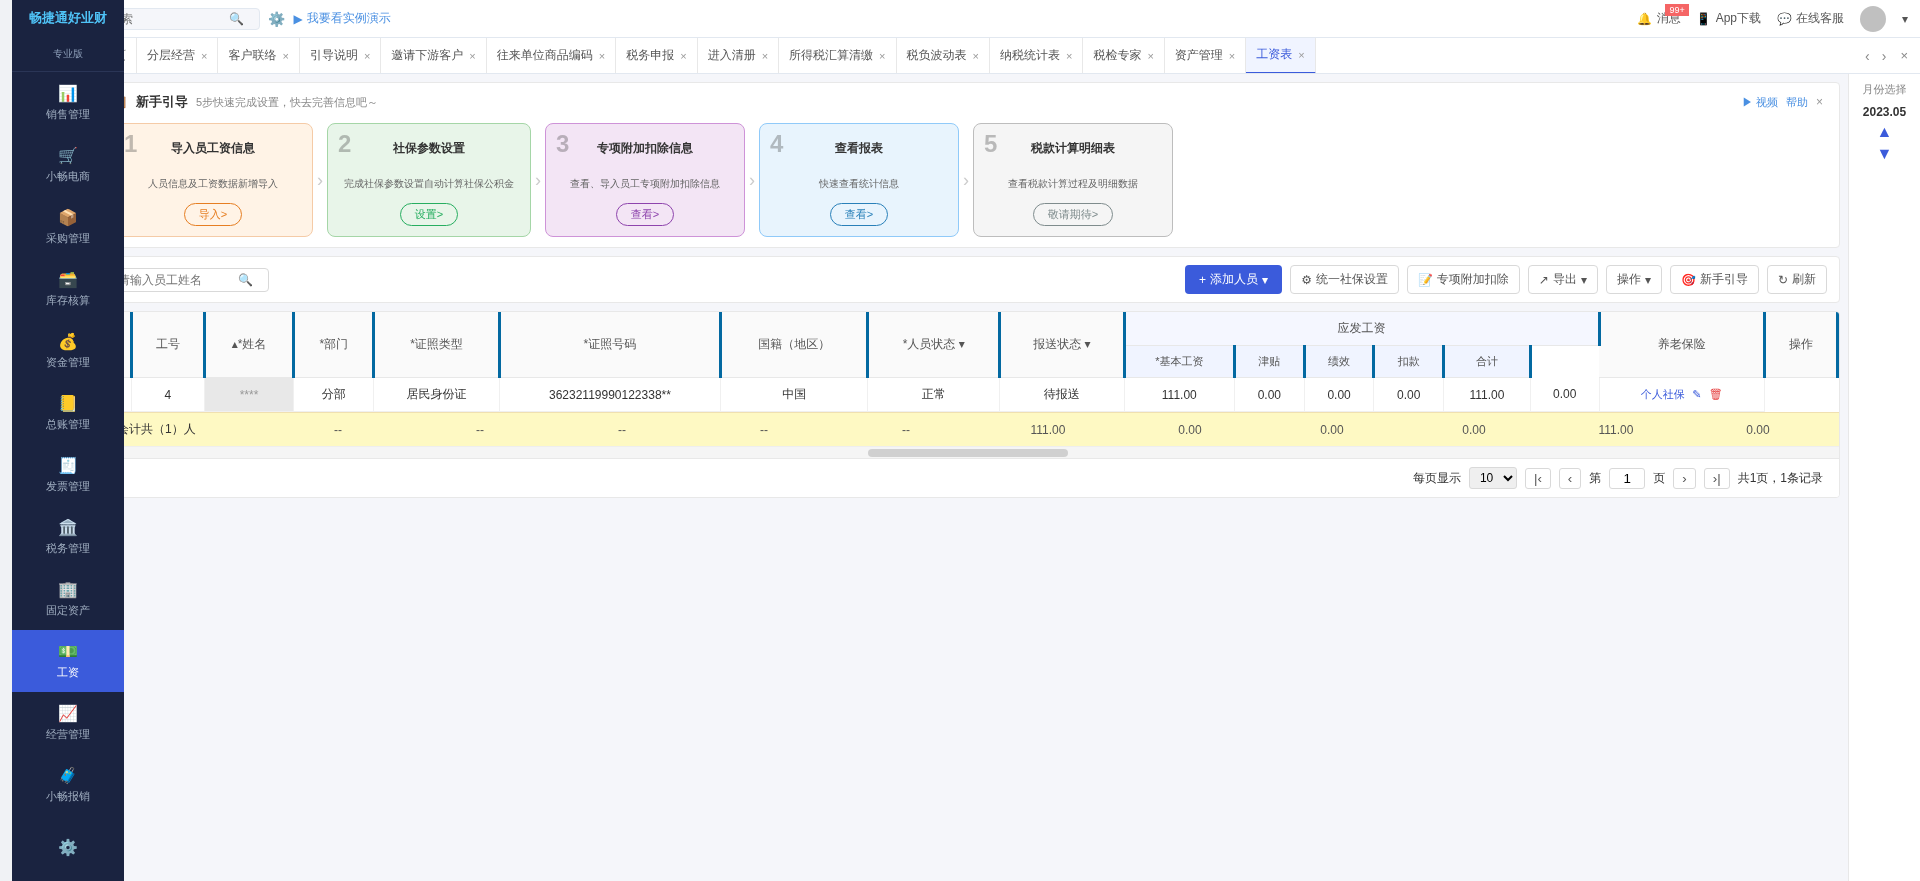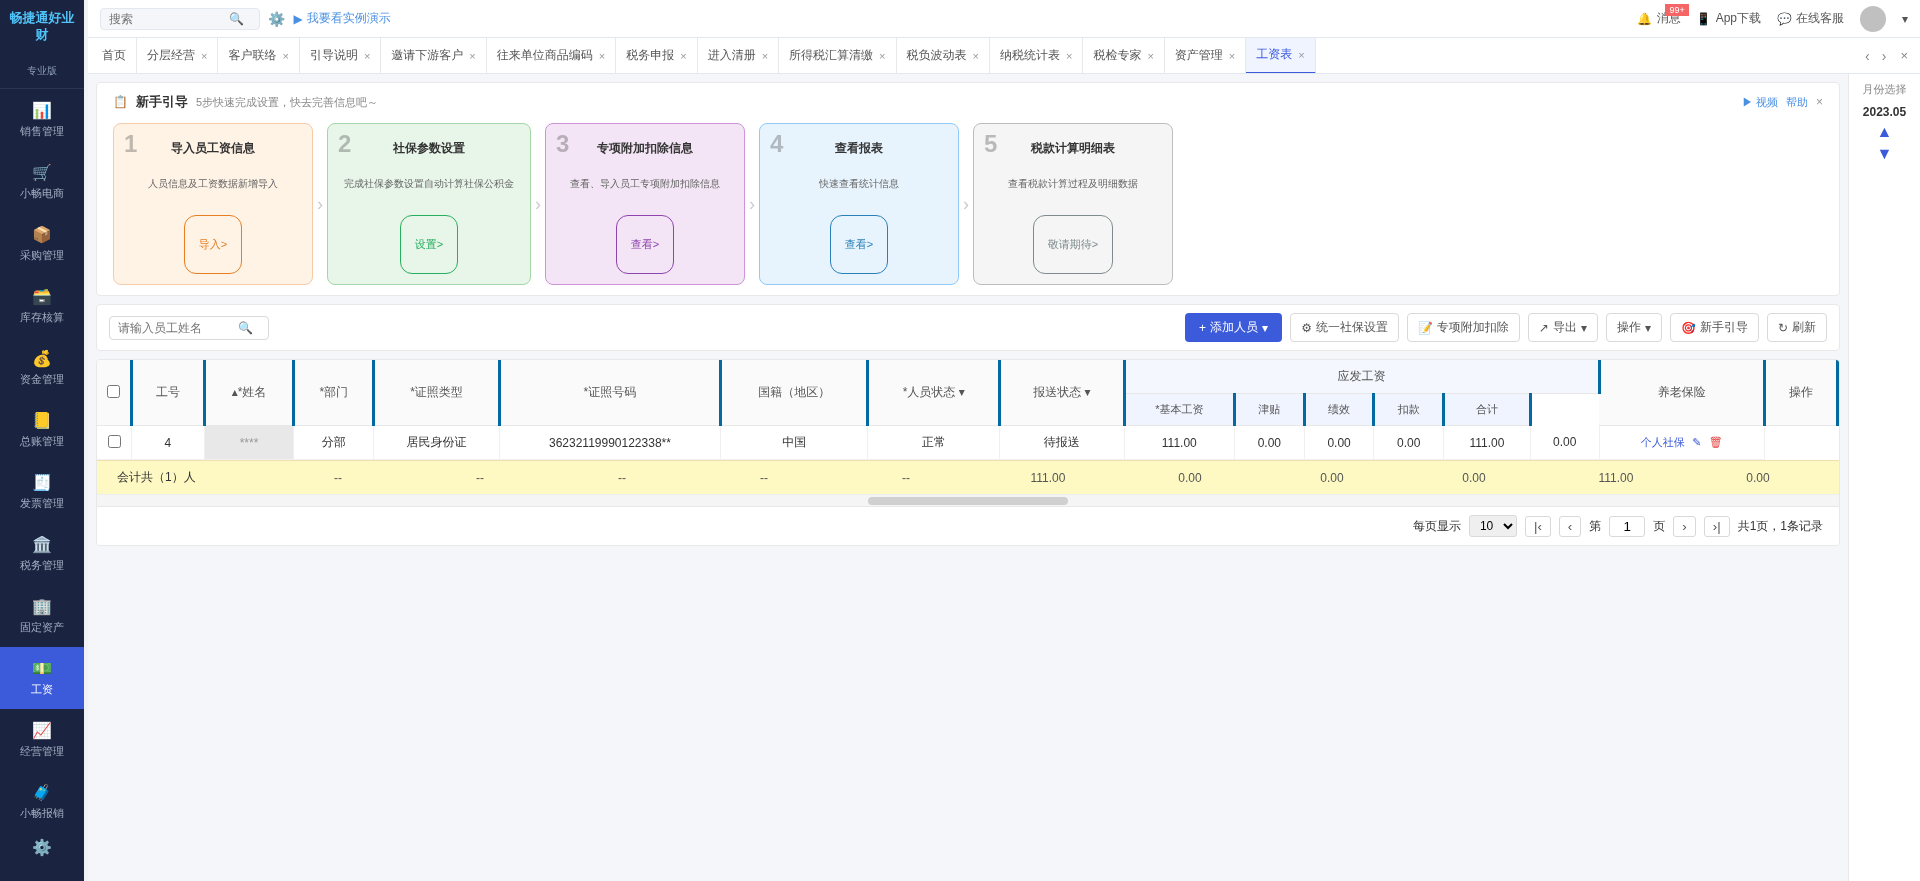--- a/index.html
+++ b/index.html
@@ -1,20 +1,20 @@
 <!DOCTYPE html>
 <html><head>
   <meta charset="utf-8">
   <style>
     * { box-sizing: border-box; margin: 0; padding: 0; }
     body { font-family: "Microsoft YaHei", Arial, sans-serif; font-size: 12px; background: #f0f2f5; color: #333; overflow: hidden; width: 1920px; height: 881px; }
 
     
     .sidebar {
-      position: fixed; left: 0; top: 0; width: 84px; height: 100%; background: #1a2340; display: flex; flex-direction: column; z-index: 100;
+      position: fixed; left: 12px; top: 0; width: 112px; height: 100%; background: #1a2340; display: flex; flex-direction: column; z-index: 100;
     }
     .sidebar-logo {
       padding: 10px 8px; display: flex; flex-direction: column; align-items: center; border-bottom: 1px solid #2a3556;
     }
     .sidebar-logo-text { color: #4fc3f7; font-size: 13px; font-weight: bold; text-align: center; line-height: 1.3; }
     .sidebar-logo-sub { color: #8a9bb5; font-size: 10px; margin-top: 20px; }
     .sidebar-menu { flex: 1; overflow-y: auto; }
     .sidebar-item {
       display: flex; flex-direction: column; align-items: center; padding: 12px 4px; cursor: pointer; color: #a0aec0; font-size: 11px; transition: background 0.2s;
     }
@@ -68,21 +68,21 @@
       display: flex; flex-direction: column; align-items: center; padding: 10px 16px; border-radius: 8px; position: relative; min-width: 200px;
     }
     .guide-step.step1 { background: #fff3e6; border: 1px solid #f5cba7; }
     .guide-step.step2 { background: #e8f5e9; border: 1px solid #a5d6a7; }
     .guide-step.step3 { background: #f3e5f5; border: 1px solid #ce93d8; }
     .guide-step.step4 { background: #e8f4fd; border: 1px solid #90caf9; }
     .guide-step.step5 { background: #f5f5f5; border: 1px solid #bdbdbd; }
     .step-num { font-size: 24px; font-weight: bold; opacity: 0.3; position: absolute; top: 6px; left: 10px; }
     .step-title { font-size: 12px; font-weight: bold; margin-bottom: 20px; margin-top: 6px; }
     .step-desc { font-size: 10px; color: #666; text-align: center; line-height: 1.4; }
-    .step-btn { margin-top: 24px; padding: 21px 14px; border-radius: 12px; border: 1px solid; font-size: 11px; cursor: pointer; }
+    .step-btn { margin-top: 12px; padding: 3px 14px; border-radius: 12px; border: 1px solid; font-size: 11px; cursor: pointer; }
     .step-btn.orange { border-color: #e67e22; color: #e67e22; background: transparent; }
     .step-btn.green { border-color: #27ae60; color: #27ae60; background: transparent; }
     .step-btn.purple { border-color: #8e44ad; color: #8e44ad; background: transparent; }
     .step-btn.blue { border-color: #2980b9; color: #2980b9; background: transparent; }
     .step-btn.gray { border-color: #7f8c8d; color: #7f8c8d; background: transparent; }
     .step-arrow { color: #ccc; font-size: 18px; margin: 0 4px; flex-shrink: 0; }
 
     
     .toolbar-row {
       background: #fff; margin: 8px 8px 0; border-radius: 4px; padding: 8px 12px; display: flex; align-items: center; gap: 8px; border: 1px solid #e8e8e8;

